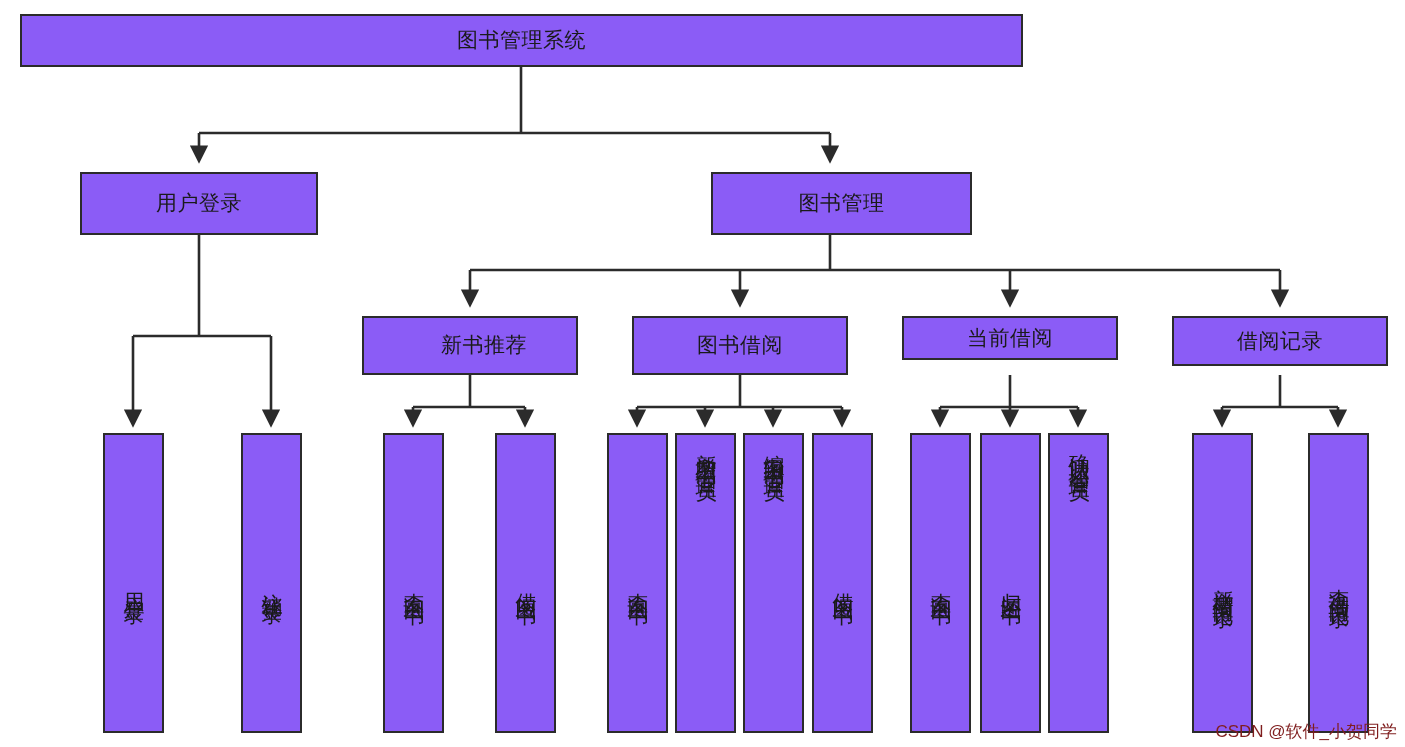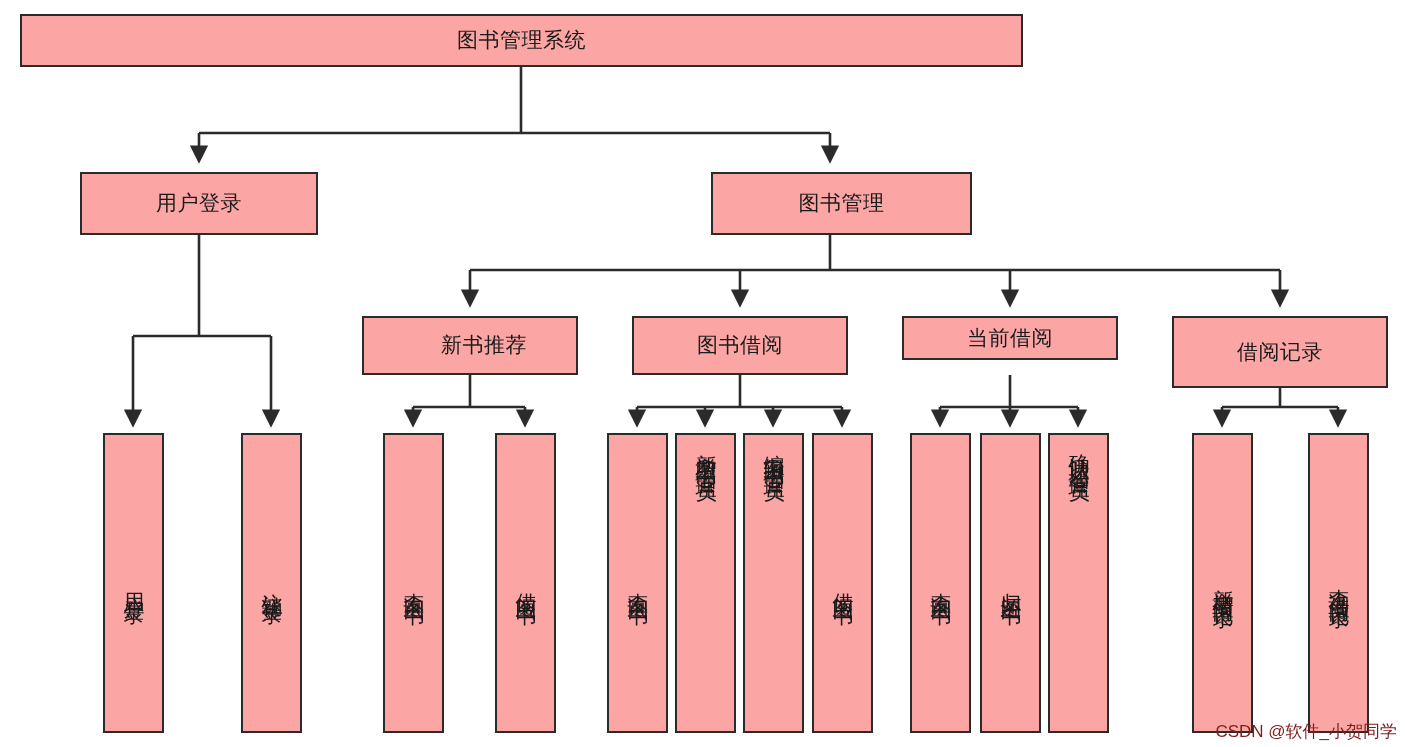--- a/index.html
+++ b/index.html
@@ -21,21 +21,21 @@
     position: absolute;
     left: 0;
     top: 0;
     width: 1405px;
     height: 747px;
     pointer-events: none;
   }
   .node {
     position: absolute;
     box-sizing: border-box;
-    background: #fca5a5;
+    background: #8b5cf6;
     border: 2px solid #2b2b2b;
     display: flex;
     align-items: center;
     justify-content: center;
     color: #1a1a1a;
   }
   .node .label {
     font-size: 21px;
     line-height: 1.18;
     letter-spacing: 0.5px;
@@ -135,21 +135,21 @@
 
   <div class="node" style="left:362px; top:316px; width:216px; height:59px;padding-left:28px;">
     <span class="label">新书推荐</span>
   </div>
   <div class="node" style="left:632px; top:316px; width:216px; height:59px;">
     <span class="label">图书借阅</span>
   </div>
   <div class="node" style="left:902px; top:316px; width:216px; height:44px;">
     <span class="label">当前借阅</span>
   </div>
-  <div class="node" style="left:1172px; top:316px; width:216px; height:72px;">
+  <div class="node" style="left:1172px; top:316px; width:216px; height:50px;">
     <span class="label">借阅记录</span>
   </div>
 
   <div class="node vertical center-text" style="left:103px; top:433px; width:61px; height:300px;">
     <span class="label">用户登录</span>
   </div>
   <div class="node vertical center-text" style="left:241px; top:433px; width:61px; height:300px;">
     <span class="label">注销登录</span>
   </div>
 

